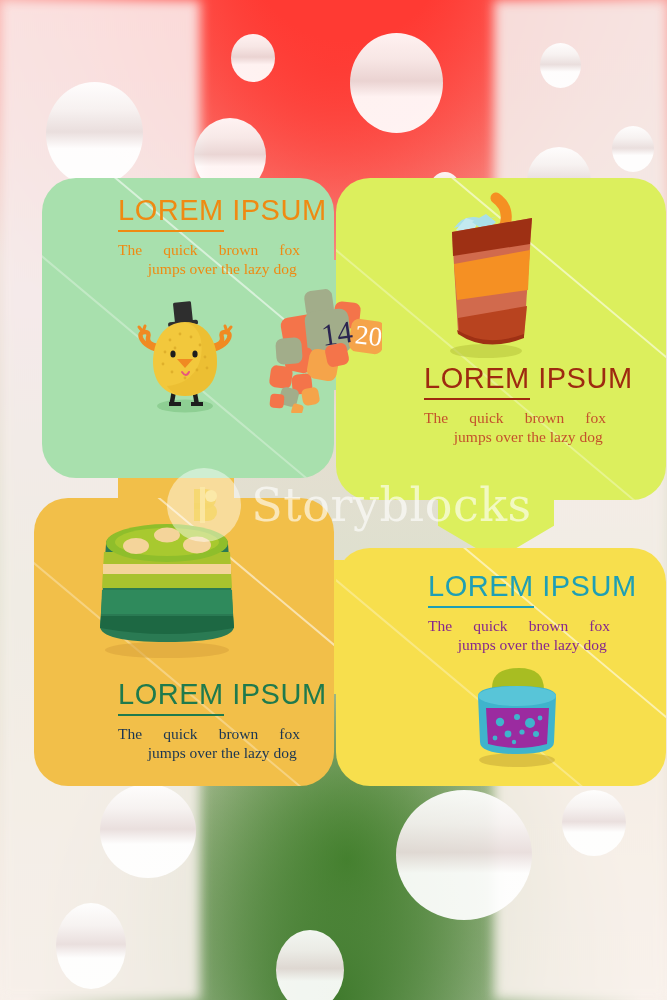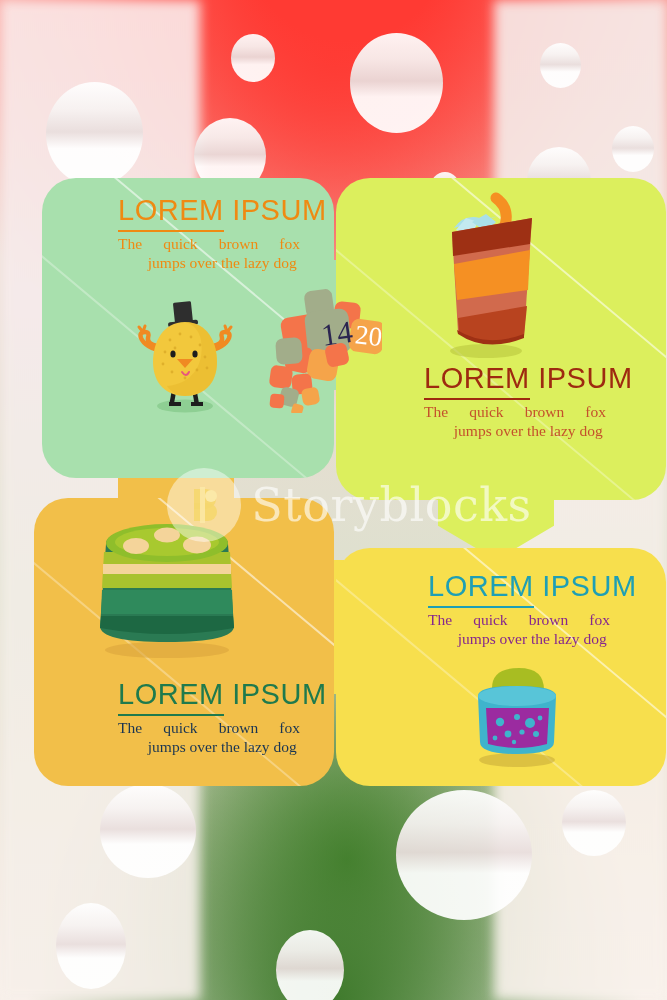--- a/index.html
+++ b/index.html
@@ -61,21 +61,21 @@
   .tab-p2-down{left:438px;top:482px;width:116px;height:78px;background:#dcef5d;
       clip-path:polygon(0% 0%, 100% 0%, 100% 56%, 50% 100%, 0% 56%);z-index:4;}
   .tab-p4-left{left:276px;top:560px;width:68px;height:134px;background:#f7df4d;
       clip-path:polygon(100% 0%, 45% 0%, 0% 50%, 45% 100%, 100% 100%);z-index:3;}
 
   
   .tbox{position:absolute;z-index:20;}
   .ttl{font-family:"Liberation Sans", sans-serif;font-size:29px;letter-spacing:.5px;
        white-space:nowrap;line-height:1;}
   .ttl .u{border-bottom:2.5px solid currentColor;padding-bottom:4px;}
-  .body{font-family:"Liberation Serif", serif;font-size:15.5px;line-height:1.25;margin-top:9px;}
+  .body{font-family:"Liberation Serif", serif;font-size:15.5px;line-height:1.25;margin-top:15px;}
   .body .l1{display:block;width:182px;text-align:justify;text-align-last:justify;}
   .body .l2{display:block;text-align:center;}
 
   .t1{left:118px;top:196px;color:#ef8a12;}
   .t2{left:424px;top:364px;color:#9e2a10;}
   .t3{left:118px;top:680px;color:#1f7a4d;}
   .t3 .body{color:#1a3552;}
   .t4{left:428px;top:572px;color:#1e9fb5;}
   .t4 .body{color:#86288d;}
 

